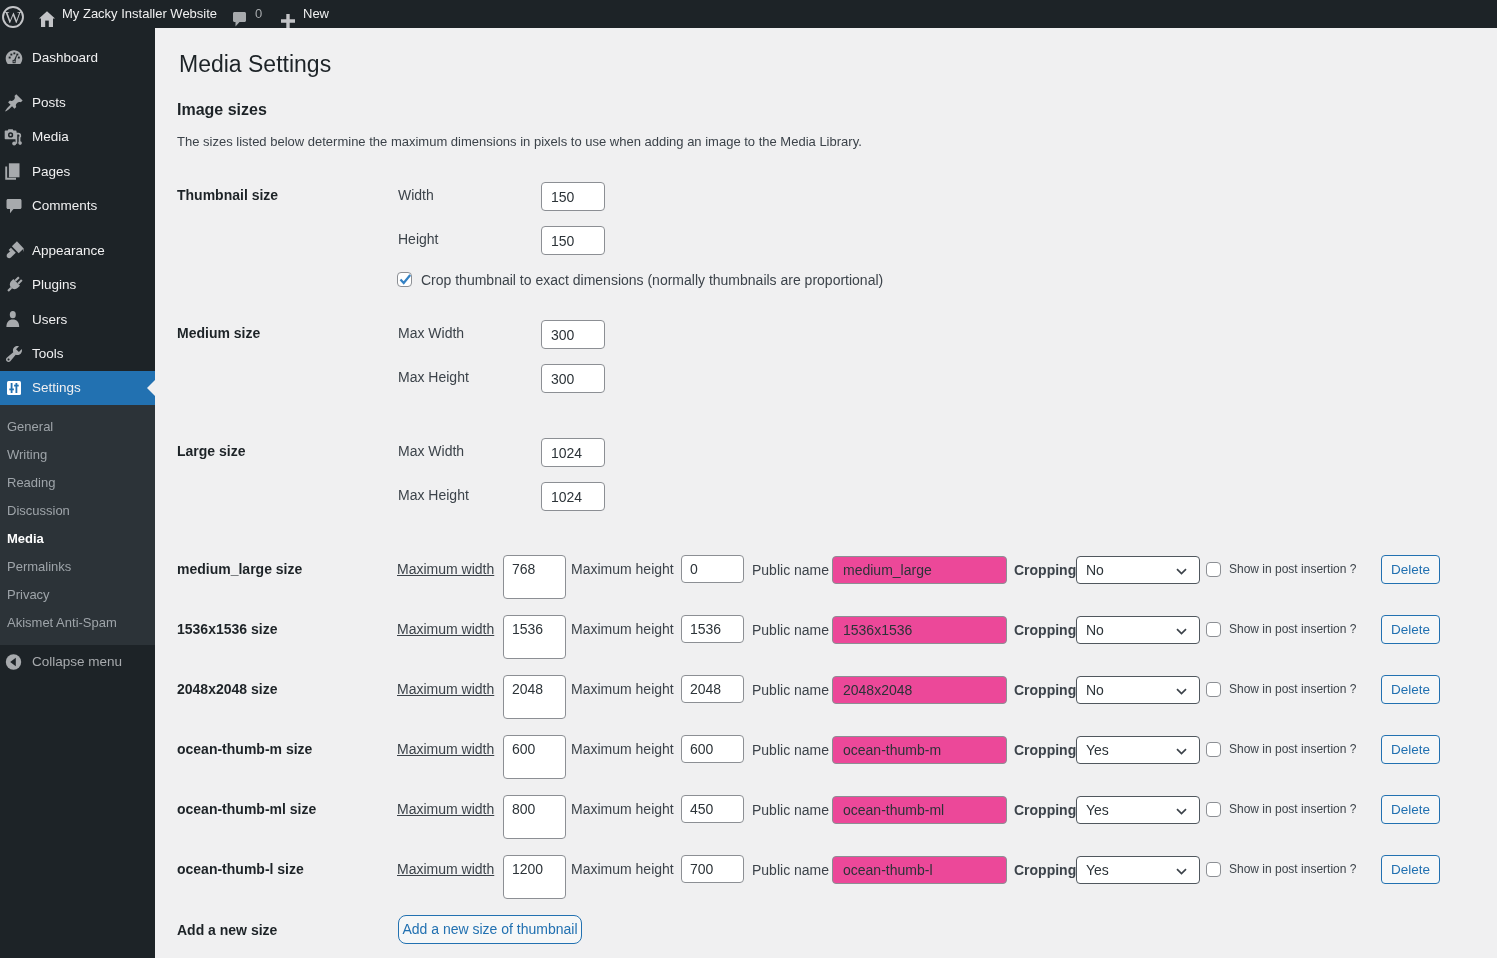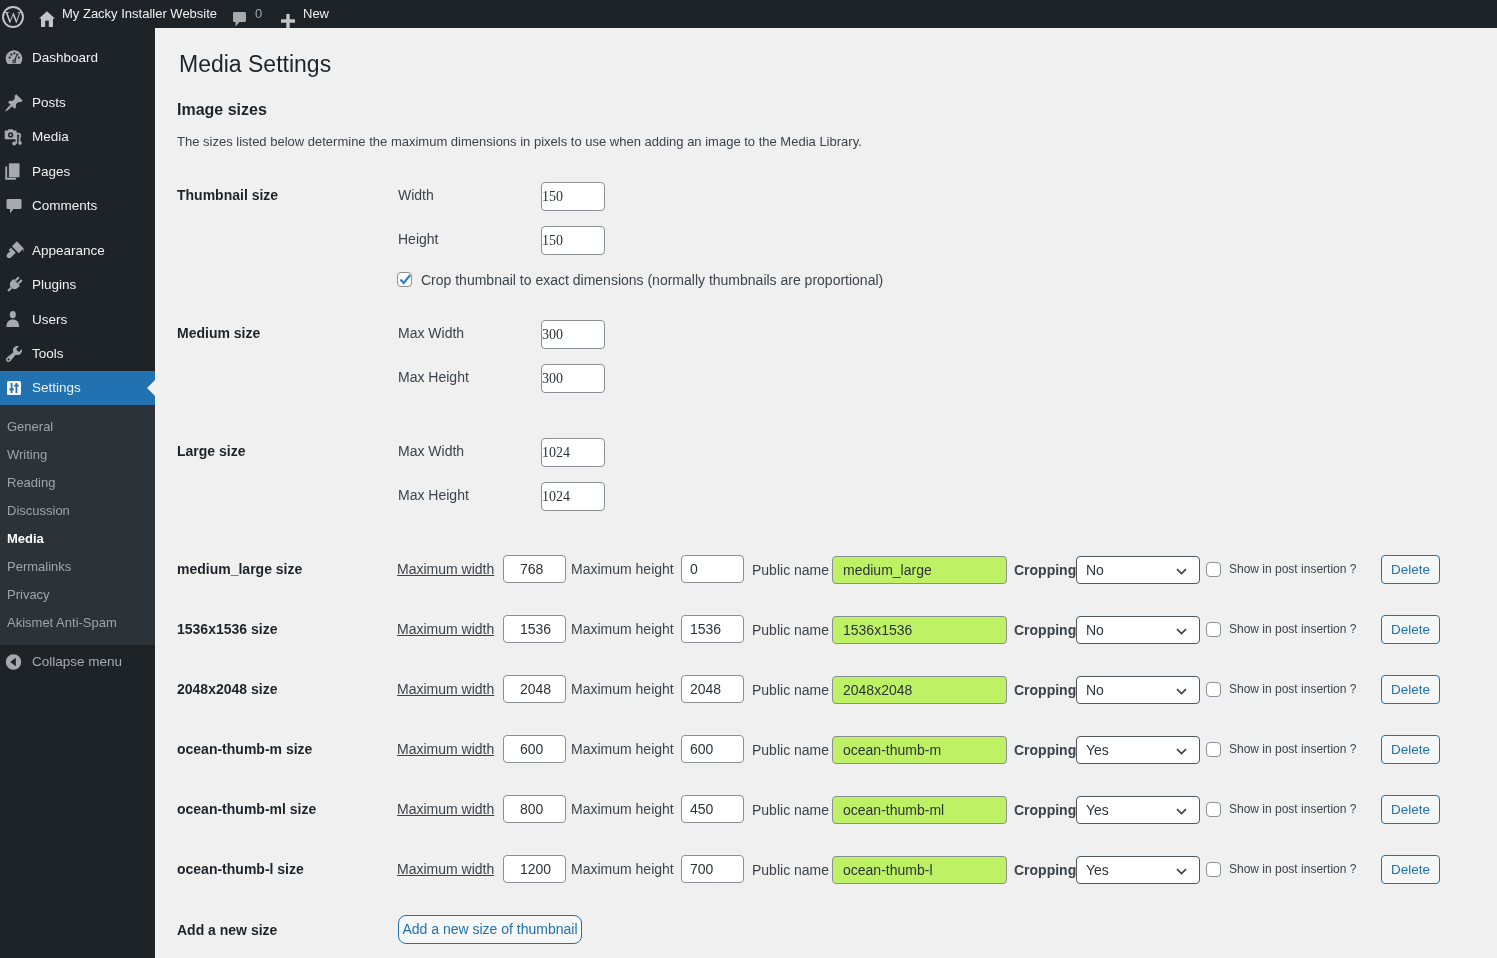--- a/index.html
+++ b/index.html
@@ -13,33 +13,33 @@
 .mi span { position:absolute; left:32px; top:0; line-height:34px; }
 .smi { position:absolute; left:7px; width:146px; height:28px; color:#9ea4a9; font-size:13px; line-height:28px; }
 .cur { color:#fff; font-weight:bold; }
 #settings-item { background:#2271b1; }
 #settings-item:after { content:""; position:absolute; right:0; top:9px; width:0; height:0; border-top:8px solid transparent; border-bottom:8px solid transparent; border-right:8px solid #f0f0f1; }
 
 .ab { position:absolute; top:0; height:28px; color:#f0f0f1; font-size:13px; line-height:28px; z-index:7; }
 
 .t { position:absolute; font-size:14px; color:#3c434a; line-height:20px; white-space:nowrap; }
 .b { position:absolute; font-size:14px; color:#1d2327; font-weight:bold; line-height:20px; white-space:nowrap; }
-.inp { position:absolute; background:#fff; border:1px solid #8c8f94; border-radius:4px; font-size:14px; color:#2c3338; white-space:nowrap;font-family:Liberation Serif, serif; }
+.inp { position:absolute; background:#fff; border:1px solid #8c8f94; border-radius:4px; font-size:14px; color:#2c3338; padding-left:9px; white-space:nowrap; }
 .inp1 { width:64px; height:29px; line-height:27px; left:541px; }
 .cbx { position:absolute; width:15px; height:15px; background:#fff; border:1px solid #8c8f94; border-radius:4px; }
 .row { position:absolute; left:0; width:1497px; height:28px; }
 .row .lab { position:absolute; left:177px; top:4px; font-size:14px; color:#1d2327; font-weight:bold; line-height:20px; white-space:nowrap; }
 .row .t1 { position:absolute; left:397px; top:4px; font-size:14px; color:#3c434a; line-height:20px;text-decoration:underline; }
 .row .t2 { position:absolute; left:571px; top:4px; font-size:14px; color:#3c434a; line-height:20px; }
 .row .t3 { position:absolute; left:752px; top:5px; font-size:14px; color:#3c434a; line-height:20px; }
 .row .t4 { position:absolute; left:1014px; top:5px; font-size:14px; color:#3c434a; line-height:20px;font-weight:bold; }
 .row .t5 { position:absolute; left:1229px; top:4px; font-size:12px; color:#3c434a; line-height:20px; }
-.row .i1 { position:absolute; left:503px; top:0; width:63px; height:28px; background:#fff; border:1px solid #8c8f94; border-radius:4px; font-size:14px; color:#2c3338; line-height:26px; padding-left:16px; }
+.row .i1 { position:absolute; left:503px; top:0; width:63px; height:44px; background:#fff; border:1px solid #8c8f94; border-radius:4px; font-size:14px; color:#2c3338; line-height:26px; padding-left:8px; }
 .row .i2 { position:absolute; left:681px; top:0; width:63px; height:28px; background:#fff; border:1px solid #8c8f94; border-radius:4px; font-size:14px; color:#2c3338; line-height:26px; padding-left:8px; }
-.row .i3 { position:absolute; left:832px; top:1px; width:175px; height:28px; background:#bef264; border:1px solid #8c8f94; border-radius:4px; font-size:14px; color:#2c3338; line-height:26px; padding-left:10px; }
+.row .i3 { position:absolute; left:832px; top:1px; width:175px; height:28px; background:#ec4899; border:1px solid #8c8f94; border-radius:4px; font-size:14px; color:#2c3338; line-height:26px; padding-left:10px; }
 .row .sel { position:absolute; left:1076px; top:1px; width:124px; height:28px; background:#fff; border:1px solid #50575e; border-radius:4px; font-size:14px; color:#2c3338; line-height:26px; padding-left:9px; }
 .row .sel svg { position:absolute; right:12px; top:11px; }
 .row .cb { position:absolute; left:1206px; top:7px; width:15px; height:15px; background:#fff; border:1px solid #8c8f94; border-radius:4px; }
 .row .del { position:absolute; left:1381px; top:0px; width:59px; height:29px; border:1px solid #2271b1; background:#f6f7f7; color:#2271b1; border-radius:4px; font-size:13.5px; line-height:27px; text-align:center; }
 </style>
 </head>
 <body>
 <div id="sidebar">
   <div id="submenu">
     <div class="smi" style="top:8px">General</div>

